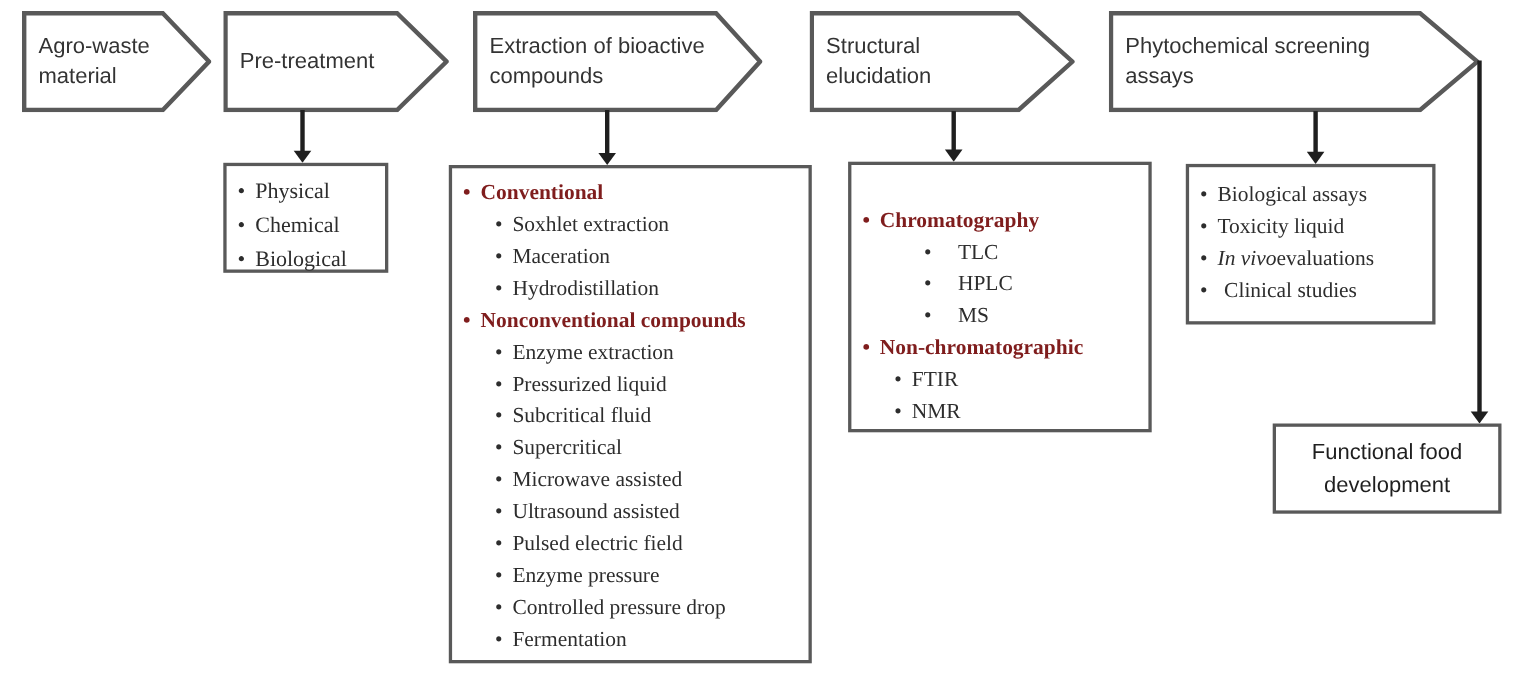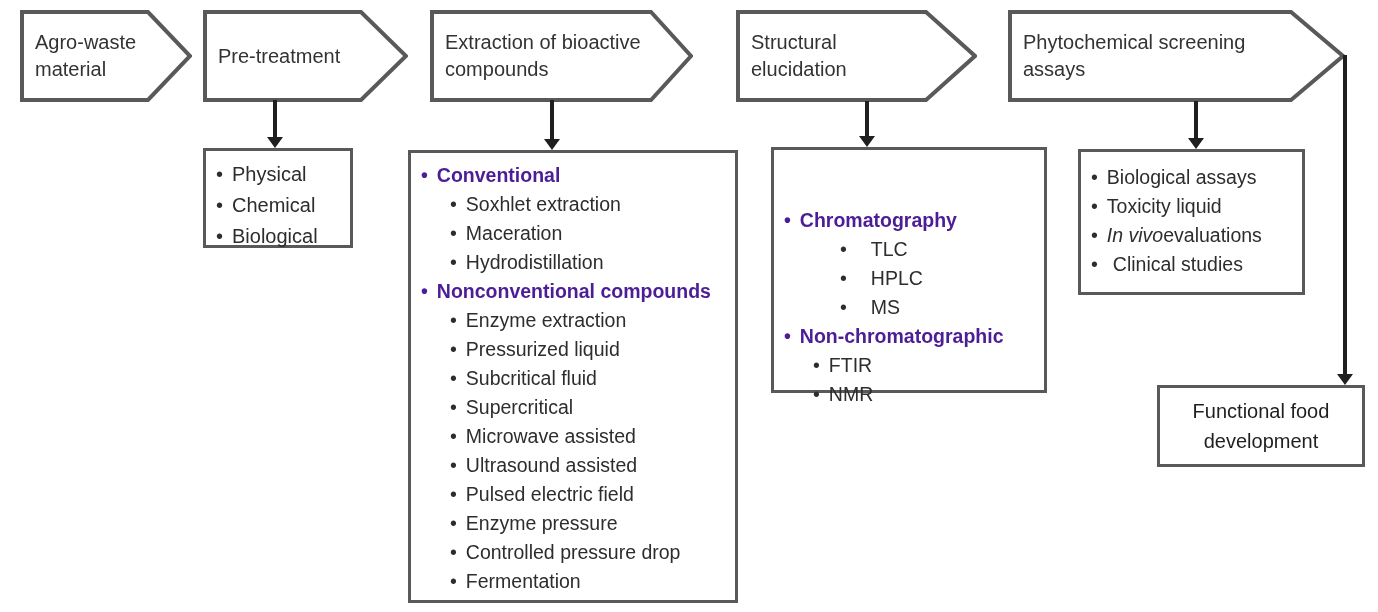--- a/index.html
+++ b/index.html
@@ -24,30 +24,30 @@
   .vconn{position:absolute;width:16px;}
   .vconn .line{position:absolute;left:6px;top:0;width:4px;background:var(--connector);}
   .vconn .head{
     position:absolute;left:0;bottom:0;width:0;height:0;
     border-left:8px solid transparent;border-right:8px solid transparent;
     border-top:11px solid var(--connector);
   }
   
   .panel{position:absolute;background:#fff;border:3px solid var(--border);box-sizing:border-box;}
   .list{padding:8px 6px 4px 10px;font-size:19.5px;}
-  .li{position:relative;display:flex;align-items:center;line-height:29px;white-space:nowrap;}
+  .li{position:relative;display:flex;align-items:center;line-height:29px;white-space:nowrap;font-family:Liberation Serif, serif;}
   .li::before{content:"\2022";margin-right:9px;}
   .li.l2{padding-left:29px;}
   .li.l2w{padding-left:56px;}
   .li.l2w::before{margin-right:24px;}
   .li.gap-med::before{margin-right:15px;}
-  .li.b{font-weight:bold;color:#4c1d95;}
+  .li.b{font-weight:bold;color:#7f1d1d;}
   .li .it{font-style:italic;}
   .pre-list .li{line-height:31px;font-size:20px;}
-  .struct-list{padding-top:56px;}
+  .struct-list{padding-top:36px;}
   .phyto-list{padding-top:11px;}
   .final-panel{
     display:flex;align-items:center;justify-content:center;text-align:center;
     font-weight:normal;font-size:20px;line-height:1.5;color:#1f1f1f;
   }
 </style>
 </head>
 <body>
 
 <div class="stage">

